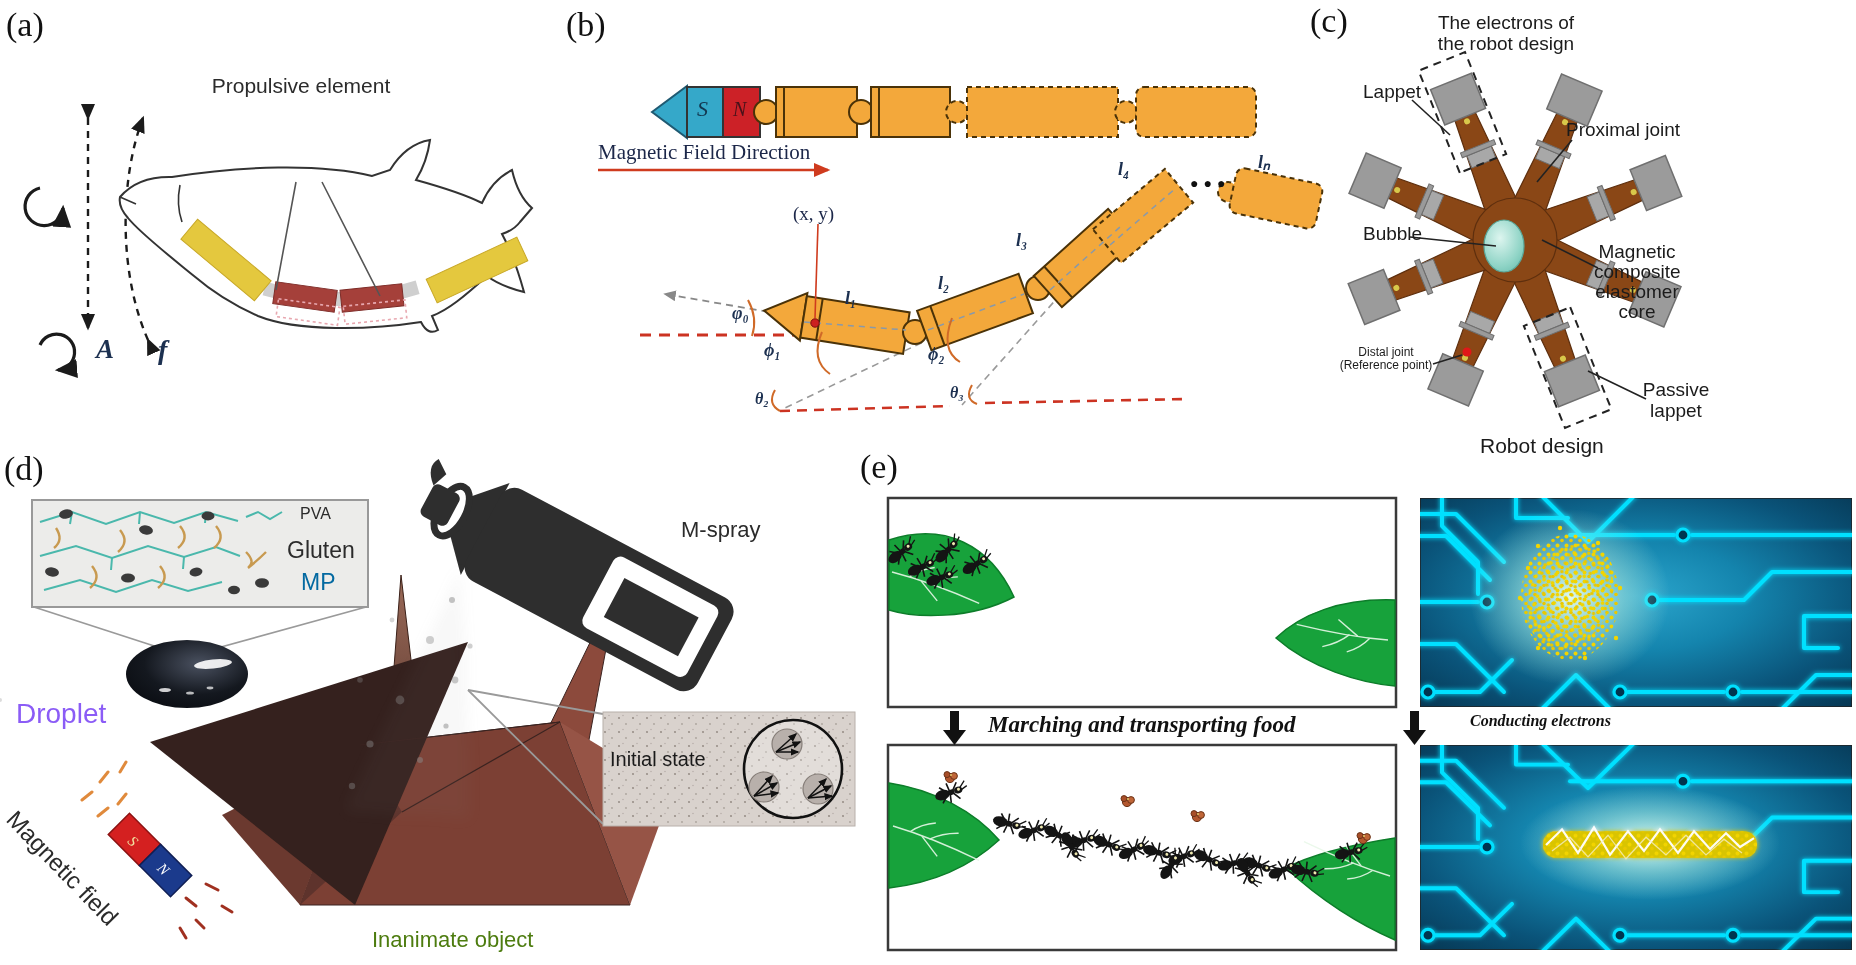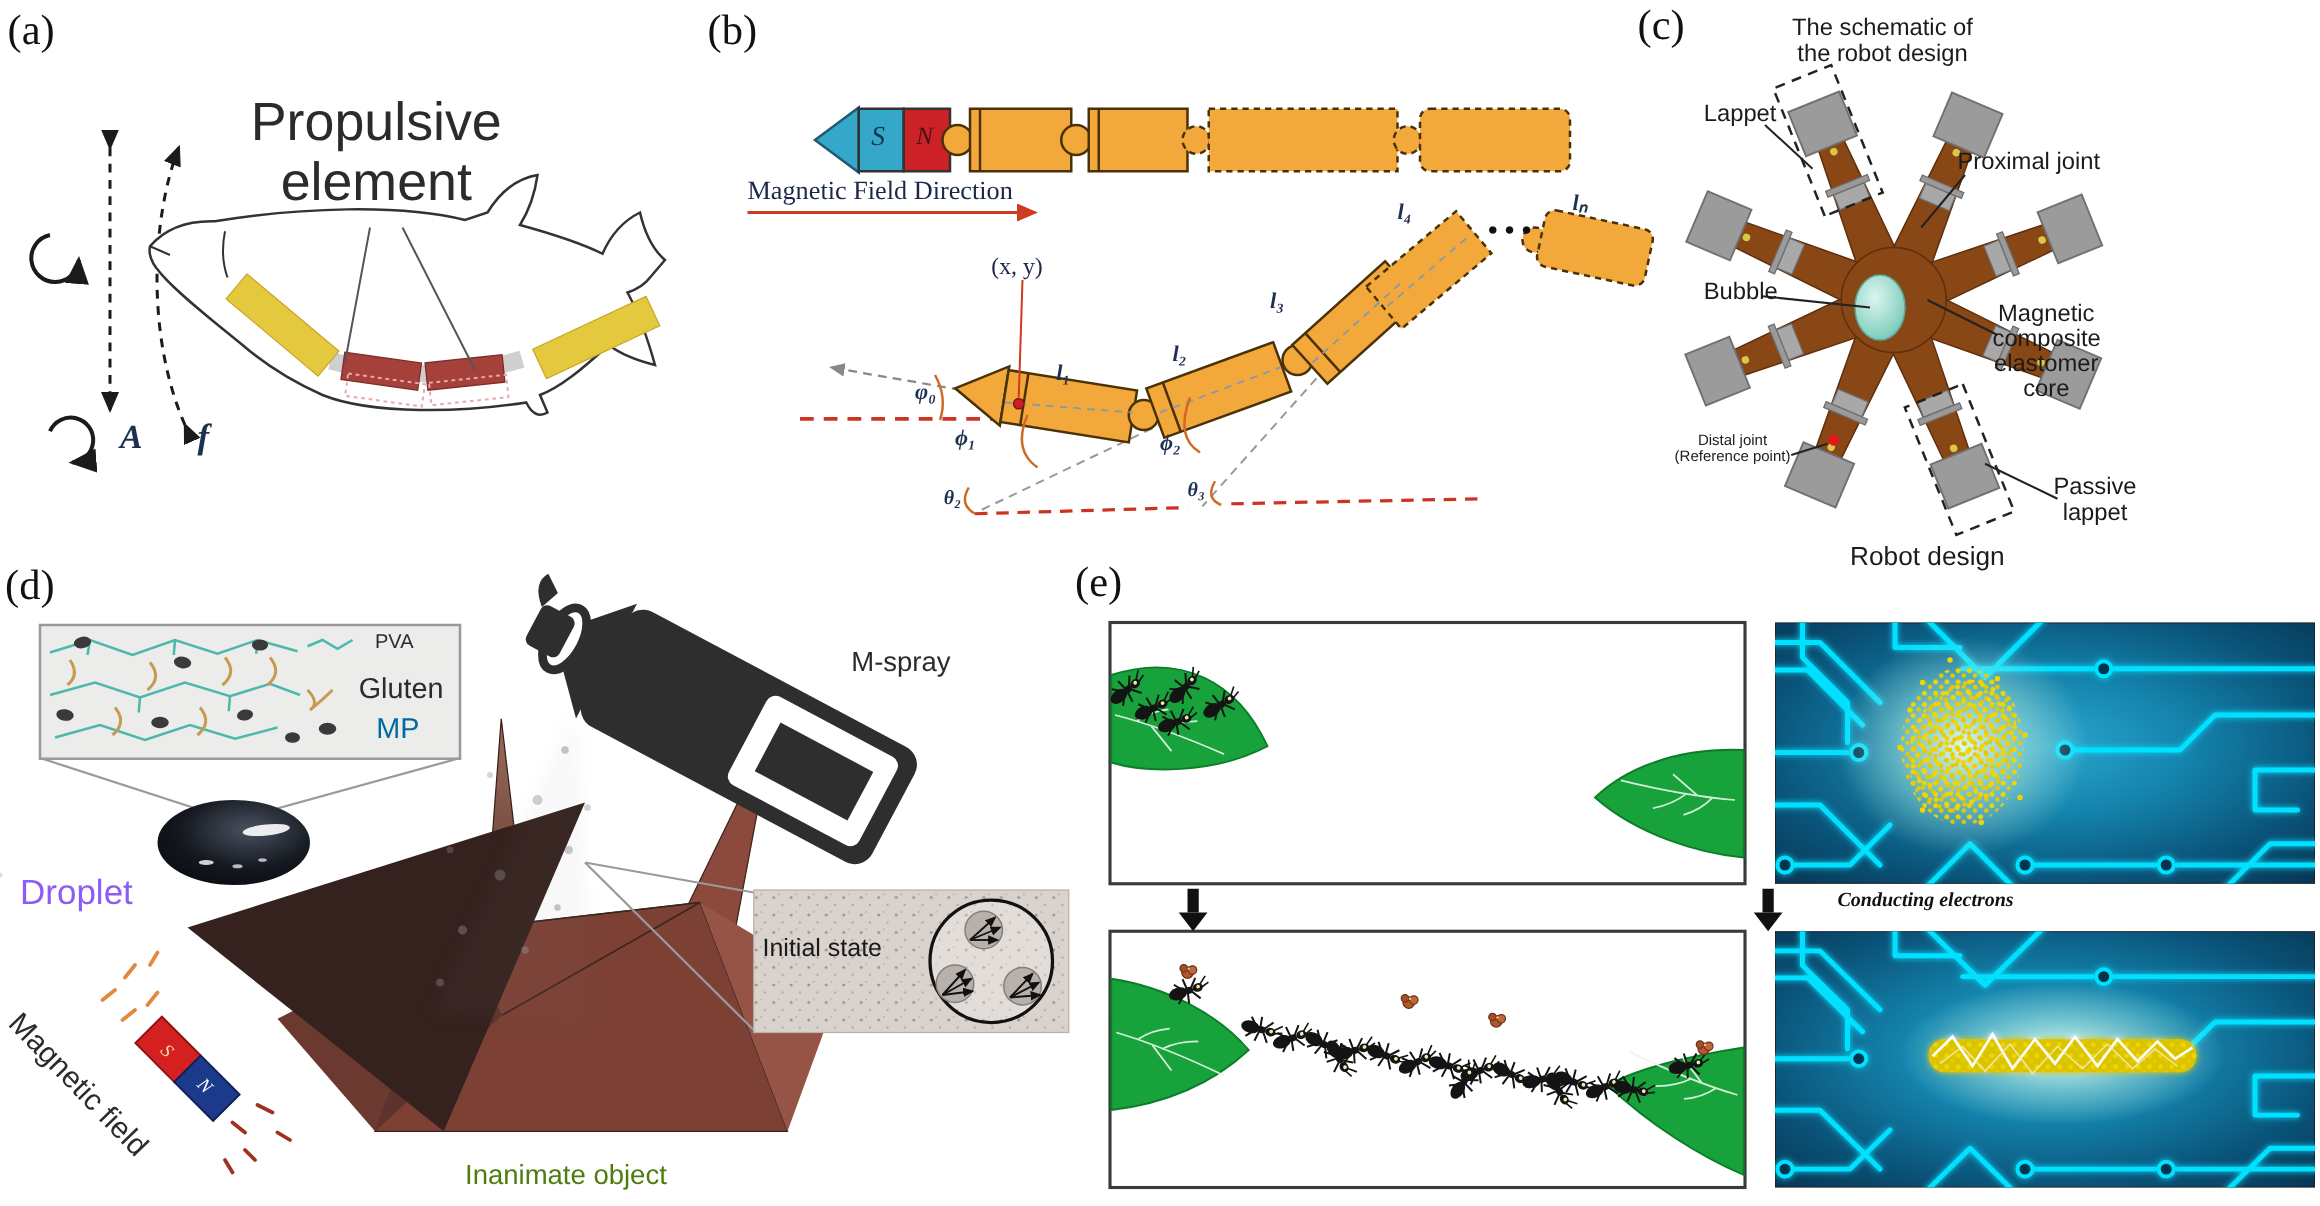--- a/index.html
+++ b/index.html
@@ -474,21 +474,21 @@
         <rect x="123" y="88" width="214" height="27" rx="13" fill="url(#ydots)"></rect>
         <polyline points="126,102 142,86 158,110 174,84 190,112 208,88 224,108 240,86 258,110 274,88 290,106 306,90 320,104 334,95" fill="none" stroke="#ffffff" stroke-width="2.2" opacity="0.95"></polyline>
         <polyline points="132,108 150,94 168,114 188,92 206,116 226,94 246,112 266,92 286,112 304,96 322,110" fill="none" stroke="#f4eec2" stroke-width="1.3" opacity="0.8"></polyline>
       </g>
     </svg>
   </g>
 </g>
 </svg>
 
 <div class="lbl pl" style="left:6px;top:6px">(a)</div>
-<div class="lbl ctr" style="left:190px;top:74px;width:222px;font-size:43px;color:#2b2b2b">Propulsive element</div>
+<div class="lbl ctr" style="left:190px;top:74px;width:222px;font-size:21px;color:#2b2b2b">Propulsive element</div>
 <div class="lbl math" style="left:96px;top:334px;font-size:27px">A</div>
 <div class="lbl math" style="left:158px;top:334px;font-size:28px">f</div>
 
 <div class="lbl pl" style="left:566px;top:6px">(b)</div>
 <div class="lbl serif ital" style="left:697px;top:97px;font-size:22px;color:#12364f">S</div>
 <div class="lbl serif ital" style="left:733px;top:98px;font-size:20px;color:#47121a">N</div>
 <div class="lbl serif navy" style="left:598px;top:141px;font-size:21px">Magnetic Field Direction</div>
 <div class="lbl serif navy" style="left:793px;top:203px;font-size:19px">(x, y)</div>
 <div class="lbl math" style="left:845px;top:288px;font-size:18px">l₁</div>
 <div class="lbl math" style="left:938px;top:273px;font-size:18px">l₂</div>
@@ -497,21 +497,21 @@
 <div class="lbl math" style="left:1258px;top:152px;font-size:18px">lₙ</div>
 <div class="lbl" style="left:1190px;top:176px;font-size:14px;letter-spacing:5px;color:#111">●●●</div>
 <div class="lbl math" style="left:732px;top:303px;font-size:18px">φ₀</div>
 <div class="lbl math" style="left:764px;top:340px;font-size:18px">ϕ₁</div>
 <div class="lbl math" style="left:928px;top:344px;font-size:18px">ϕ₂</div>
 <div class="lbl math" style="left:755px;top:390px;font-size:16px">θ₂</div>
 <div class="lbl math" style="left:950px;top:384px;font-size:16px">θ₃</div>
 
 <div class="lbl pl" style="left:1310px;top:2px">(c)</div>
 <div class="lbl ctr blk" style="left:1428px;top:12px;width:156px;font-size:19px">
-  <span>The schematic of</span>
+  <span>The electrons of</span>
   <span>the robot design</span>
 </div>
 <div class="lbl" style="left:1363px;top:81px;font-size:19px">Lappet</div>
 <div class="lbl" style="left:1566px;top:119px;font-size:19px">Proximal joint</div>
 <div class="lbl" style="left:1363px;top:223px;font-size:19px">Bubble</div>
 <div class="lbl ctr blk" style="left:1594px;top:242px;width:86px;font-size:19px;line-height:1.05">
   <span>Magnetic</span>
   <span>composite</span>
   <span>elastomer</span>
   <span>core</span>
@@ -532,15 +532,16 @@
 <div class="lbl" style="left:301px;top:570px;font-size:23px;color:#0369a1">MP</div>
 <div class="lbl" style="left:16px;top:698px;font-size:28px;color:#8b5cf6">Droplet</div>
 <div class="lbl" style="left:20px;top:806px;font-size:24px;color:#2b2b2b;transform:rotate(46deg);transform-origin:0 0">Magnetic field</div>
 <div class="lbl serif ital" style="left:129px;top:833px;font-size:15px;color:#f0e0a0;transform:rotate(45deg)">S</div>
 <div class="lbl serif ital" style="left:158px;top:861px;font-size:15px;color:#ffffff;transform:rotate(45deg)">N</div>
 <div class="lbl" style="left:681px;top:518px;font-size:22px;color:#2b2b2b">M-spray</div>
 <div class="lbl" style="left:372px;top:928px;font-size:22px;color:#4d7c0f">Inanimate object</div>
 <div class="lbl" style="left:610px;top:748px;font-size:20px;color:#1a1a1a">Initial state</div>
 
 <div class="lbl pl" style="left:860px;top:448px">(e)</div>
+<div class="lbl serif ital bold" style="left:988px;top:712px;font-size:23px;color:#111">Marching and transporting food</div>
 <div class="lbl serif ital bold" style="left:1470px;top:712px;font-size:16px;color:#111">Conducting electrons</div>
 
 </div>
 
 </body></html>

